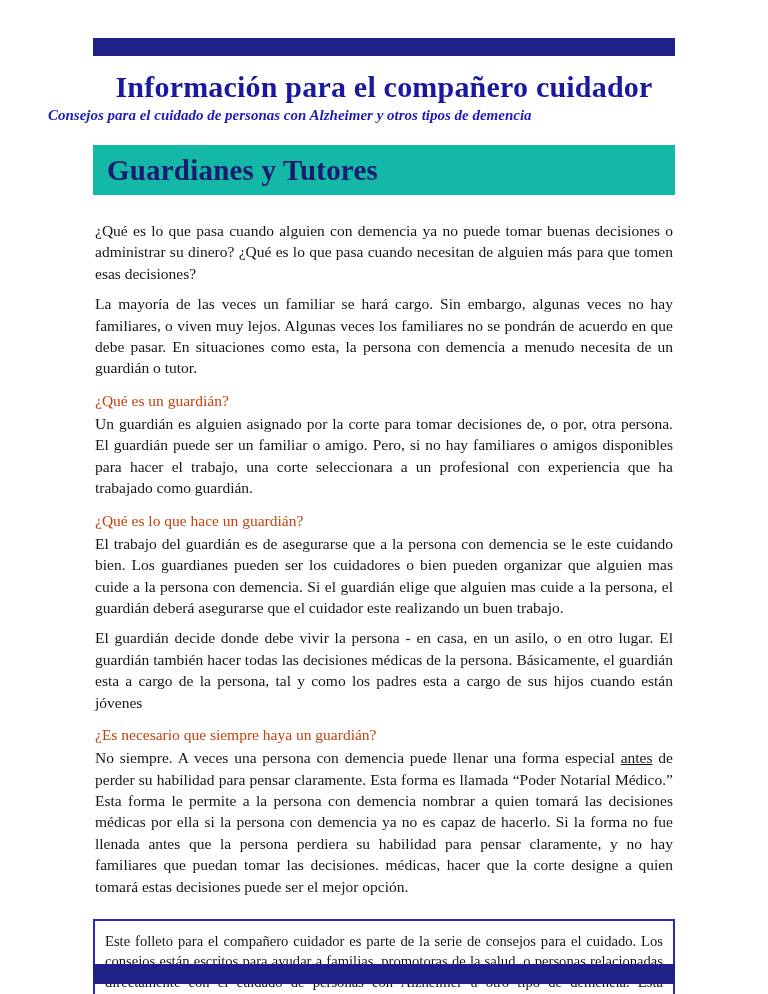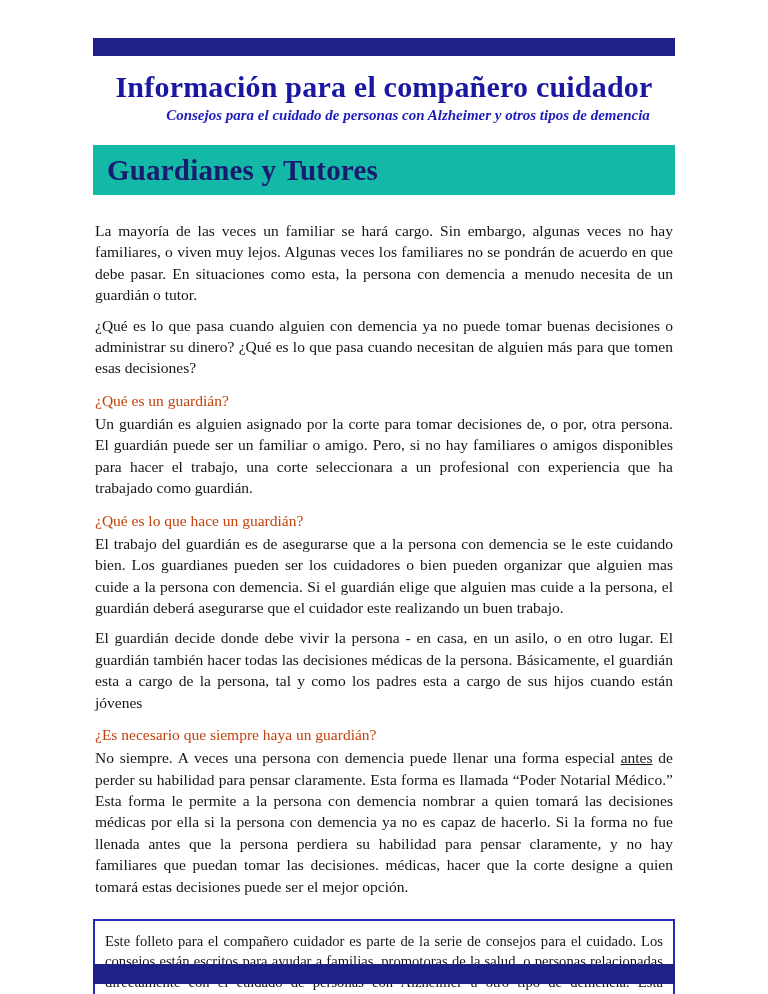--- a/index.html
+++ b/index.html
@@ -29,26 +29,25 @@
   .doc-title {
     margin-top: 14px;
     text-align: center;
     font-weight: bold;
     font-size: 30px;
     color: #1a18a0;
     letter-spacing: 0.2px;
   }
   .doc-subtitle {
     margin-top: 3px;
-    text-align: center;
+    text-align: left;
     font-weight: bold;
     font-style: italic;
     font-size: 15px;
     color: #1c1cba;
-    margin-left: 48px;
   }
   .section-banner {
     margin: 21px 45px 0 45px;
     height: 50px;
     background: #14b8a6;
     display: flex;
     align-items: center;
     padding-left: 14px;
   }
   .section-banner h2 {
@@ -168,22 +167,22 @@
   <div class="bar top"></div>
 
   <h1 class="doc-title">Información para el compañero cuidador</h1>
   <div class="doc-subtitle">Consejos  para el cuidado de personas con Alzheimer y otros tipos de demencia</div>
 
   <div class="section-banner">
     <h2>Guardianes y Tutores</h2>
   </div>
 
   <div class="body-text">
+    <p>¿Qué es lo que pasa cuando alguien con demencia ya no puede tomar buenas decisiones o administrar su dinero? ¿Qué es lo que pasa cuando necesitan de alguien más para que tomen esas decisiones?</p>
     <p>La mayoría de las veces un familiar se hará cargo. Sin embargo, algunas veces no hay familiares, o viven muy lejos. Algunas veces los familiares no se pondrán de acuerdo en que debe pasar. En situaciones como esta, la persona con demencia a menudo necesita de un guardián o tutor.</p>
-    <p>¿Qué es lo que pasa cuando alguien con demencia ya no puede tomar buenas decisiones o administrar su dinero? ¿Qué es lo que pasa cuando necesitan de alguien más para que tomen esas decisiones?</p>
     <h3>¿Qué es un guardián?</h3>
     <p>Un guardián es alguien asignado por la corte para tomar decisiones de, o por, otra persona. El guardián puede ser un familiar o amigo. Pero,  si no hay familiares o amigos disponibles para hacer el trabajo, una corte seleccionara a un profesional con experiencia que ha trabajado como guardián.</p>
     <h3>¿Qué es lo que hace un guardián?</h3>
     <p>El trabajo del guardián es de asegurarse que a la persona con demencia se le este cuidando bien. Los guardianes pueden ser los cuidadores o bien pueden organizar que alguien mas cuide a la persona con demencia.  Si el guardián elige que alguien mas cuide a la persona, el guardián deberá asegurarse que el cuidador este realizando un buen trabajo.</p>
     <p>El guardián decide donde debe vivir la persona - en casa, en un asilo, o en otro lugar. El guardián también hacer todas las decisiones médicas de la persona. Básicamente, el guardián esta a cargo de la persona, tal y como los padres esta a cargo de sus hijos cuando están jóvenes</p>
     <h3>¿Es necesario que siempre haya un guardián?</h3>
     <p><span>No siempre.  A veces una persona con demencia puede llenar una forma especial </span><span class="u">antes</span><span> de perder su habilidad para pensar claramente. Esta forma es llamada “Poder Notarial Médico.” Esta forma le permite a la persona con demencia nombrar a quien tomará las decisiones médicas por ella si la persona con demencia ya no es capaz de hacerlo. Si la forma no fue llenada antes que la persona perdiera su habilidad para pensar claramente, y no hay familiares que puedan tomar las decisiones. médicas, hacer que la corte designe a quien tomará estas decisiones puede ser el mejor opción.</span></p>
   </div>
 
   <div class="info-box">

